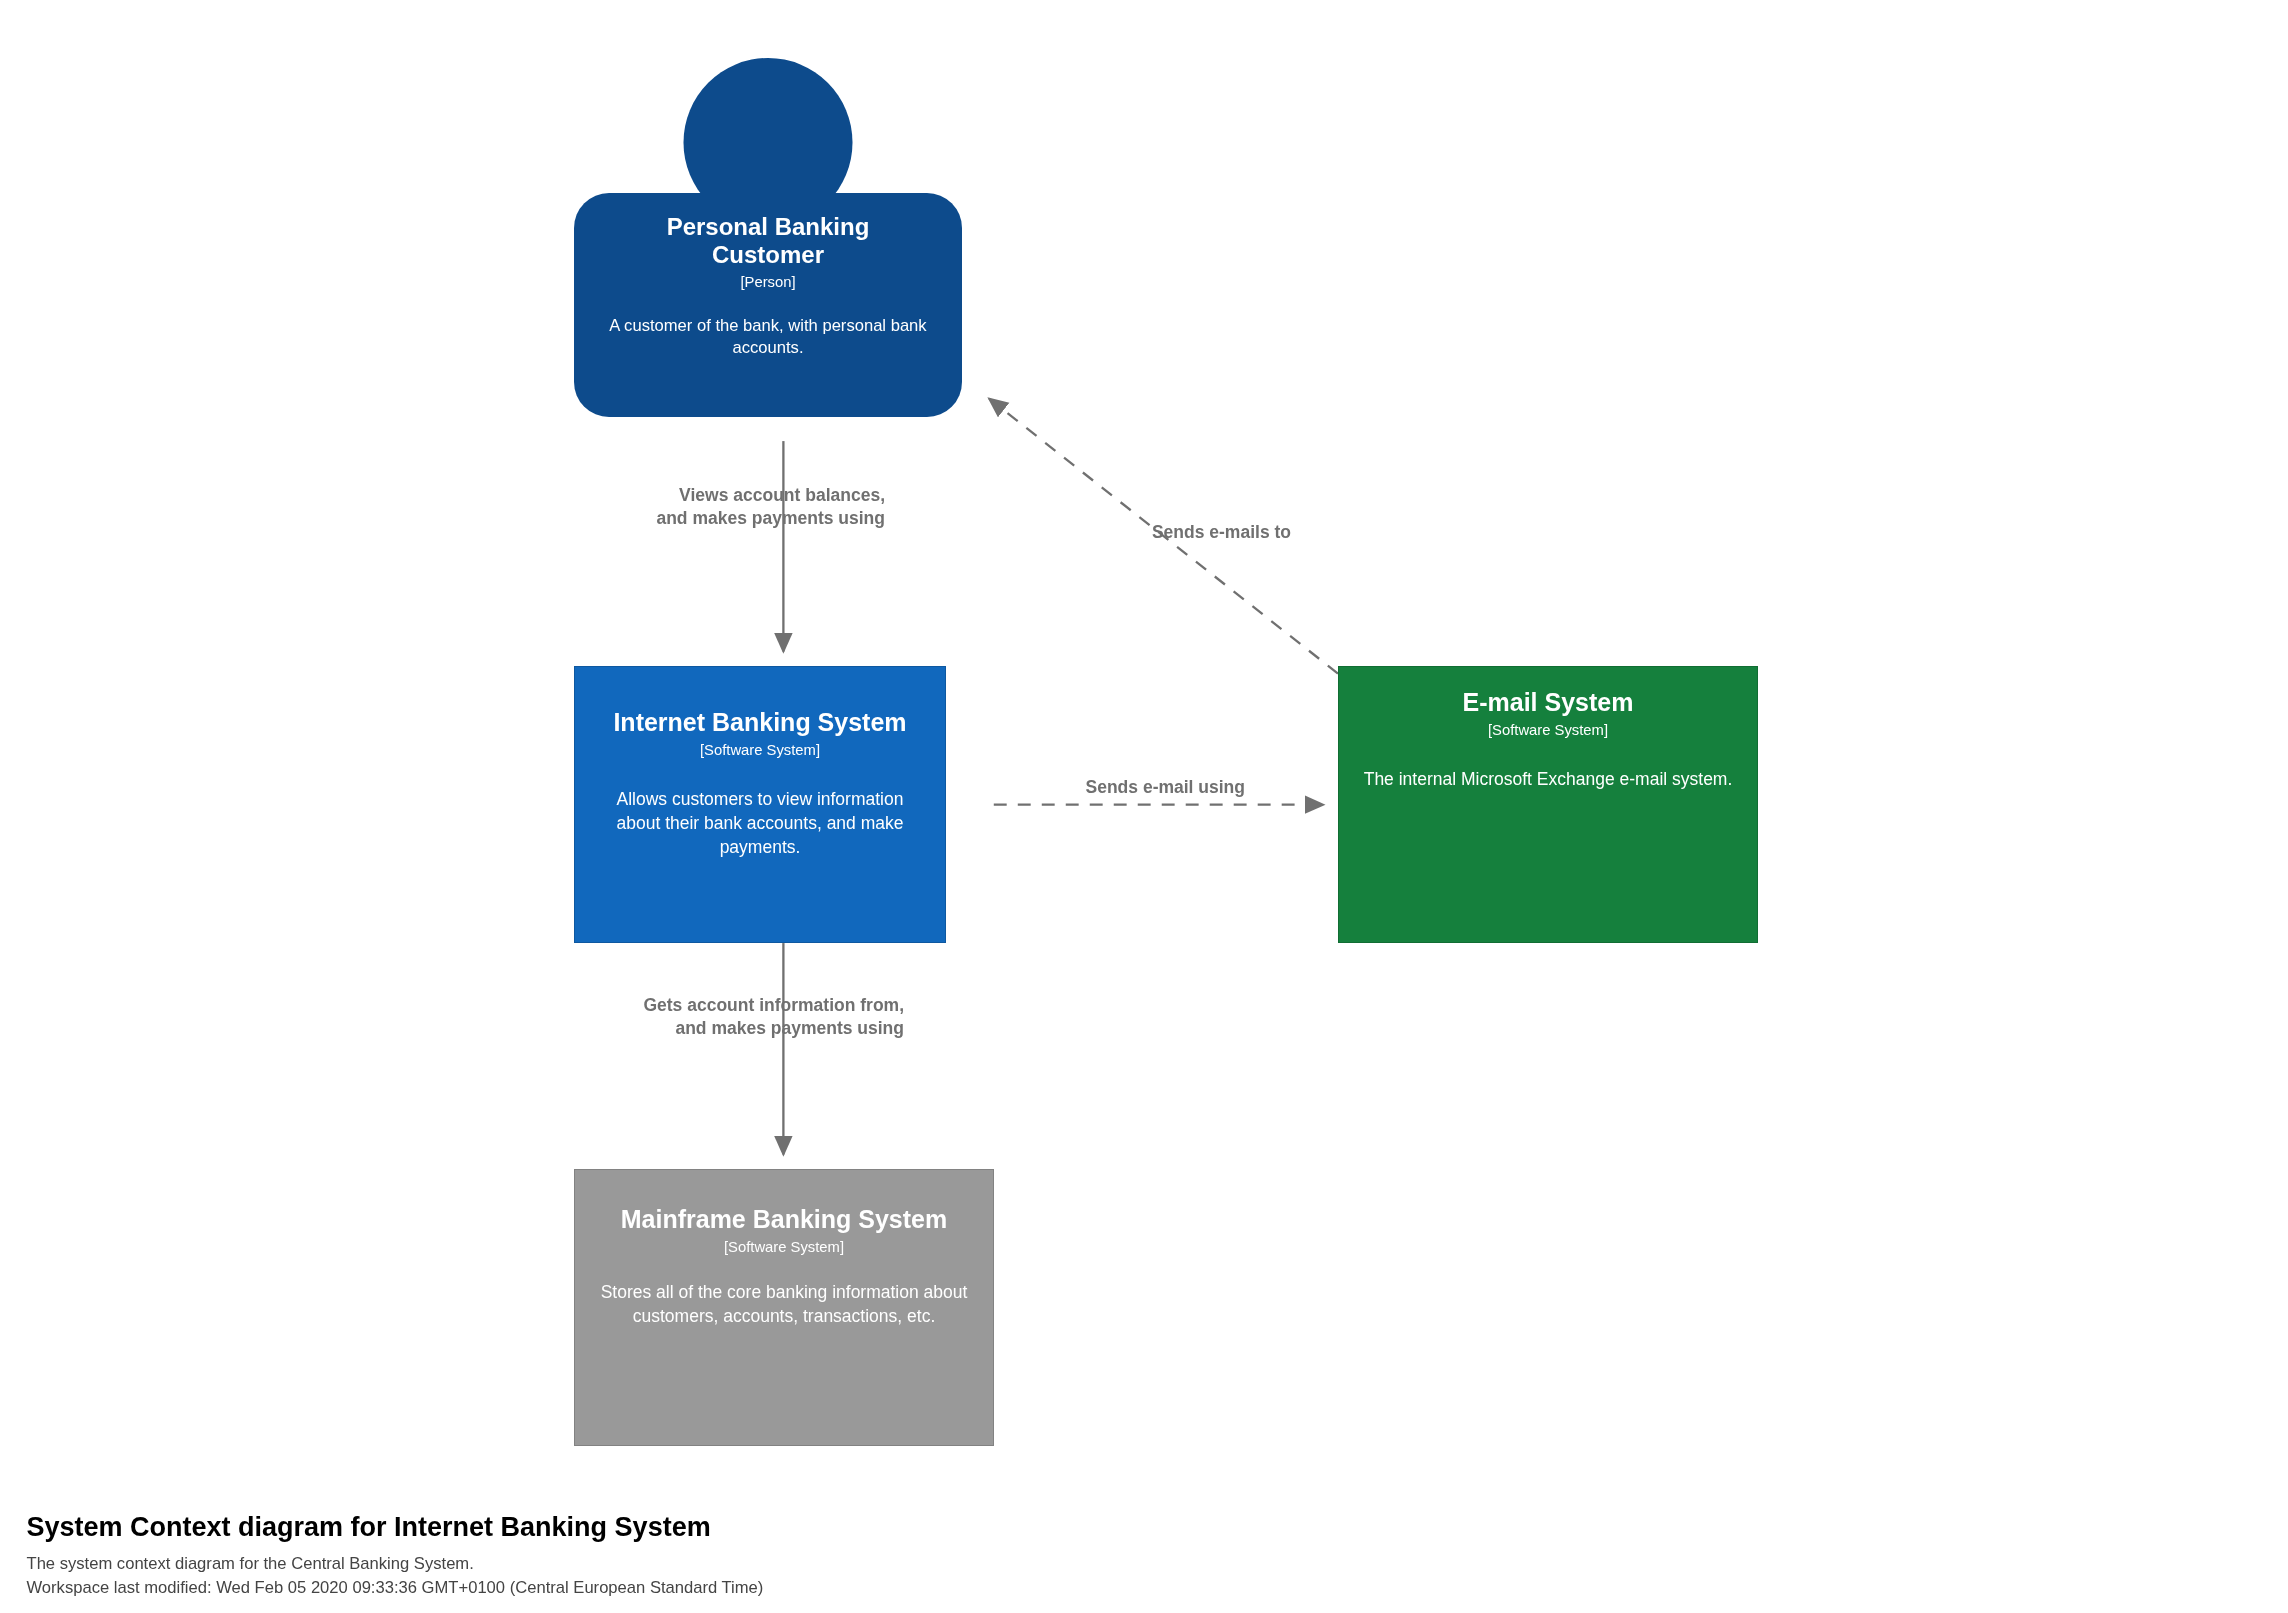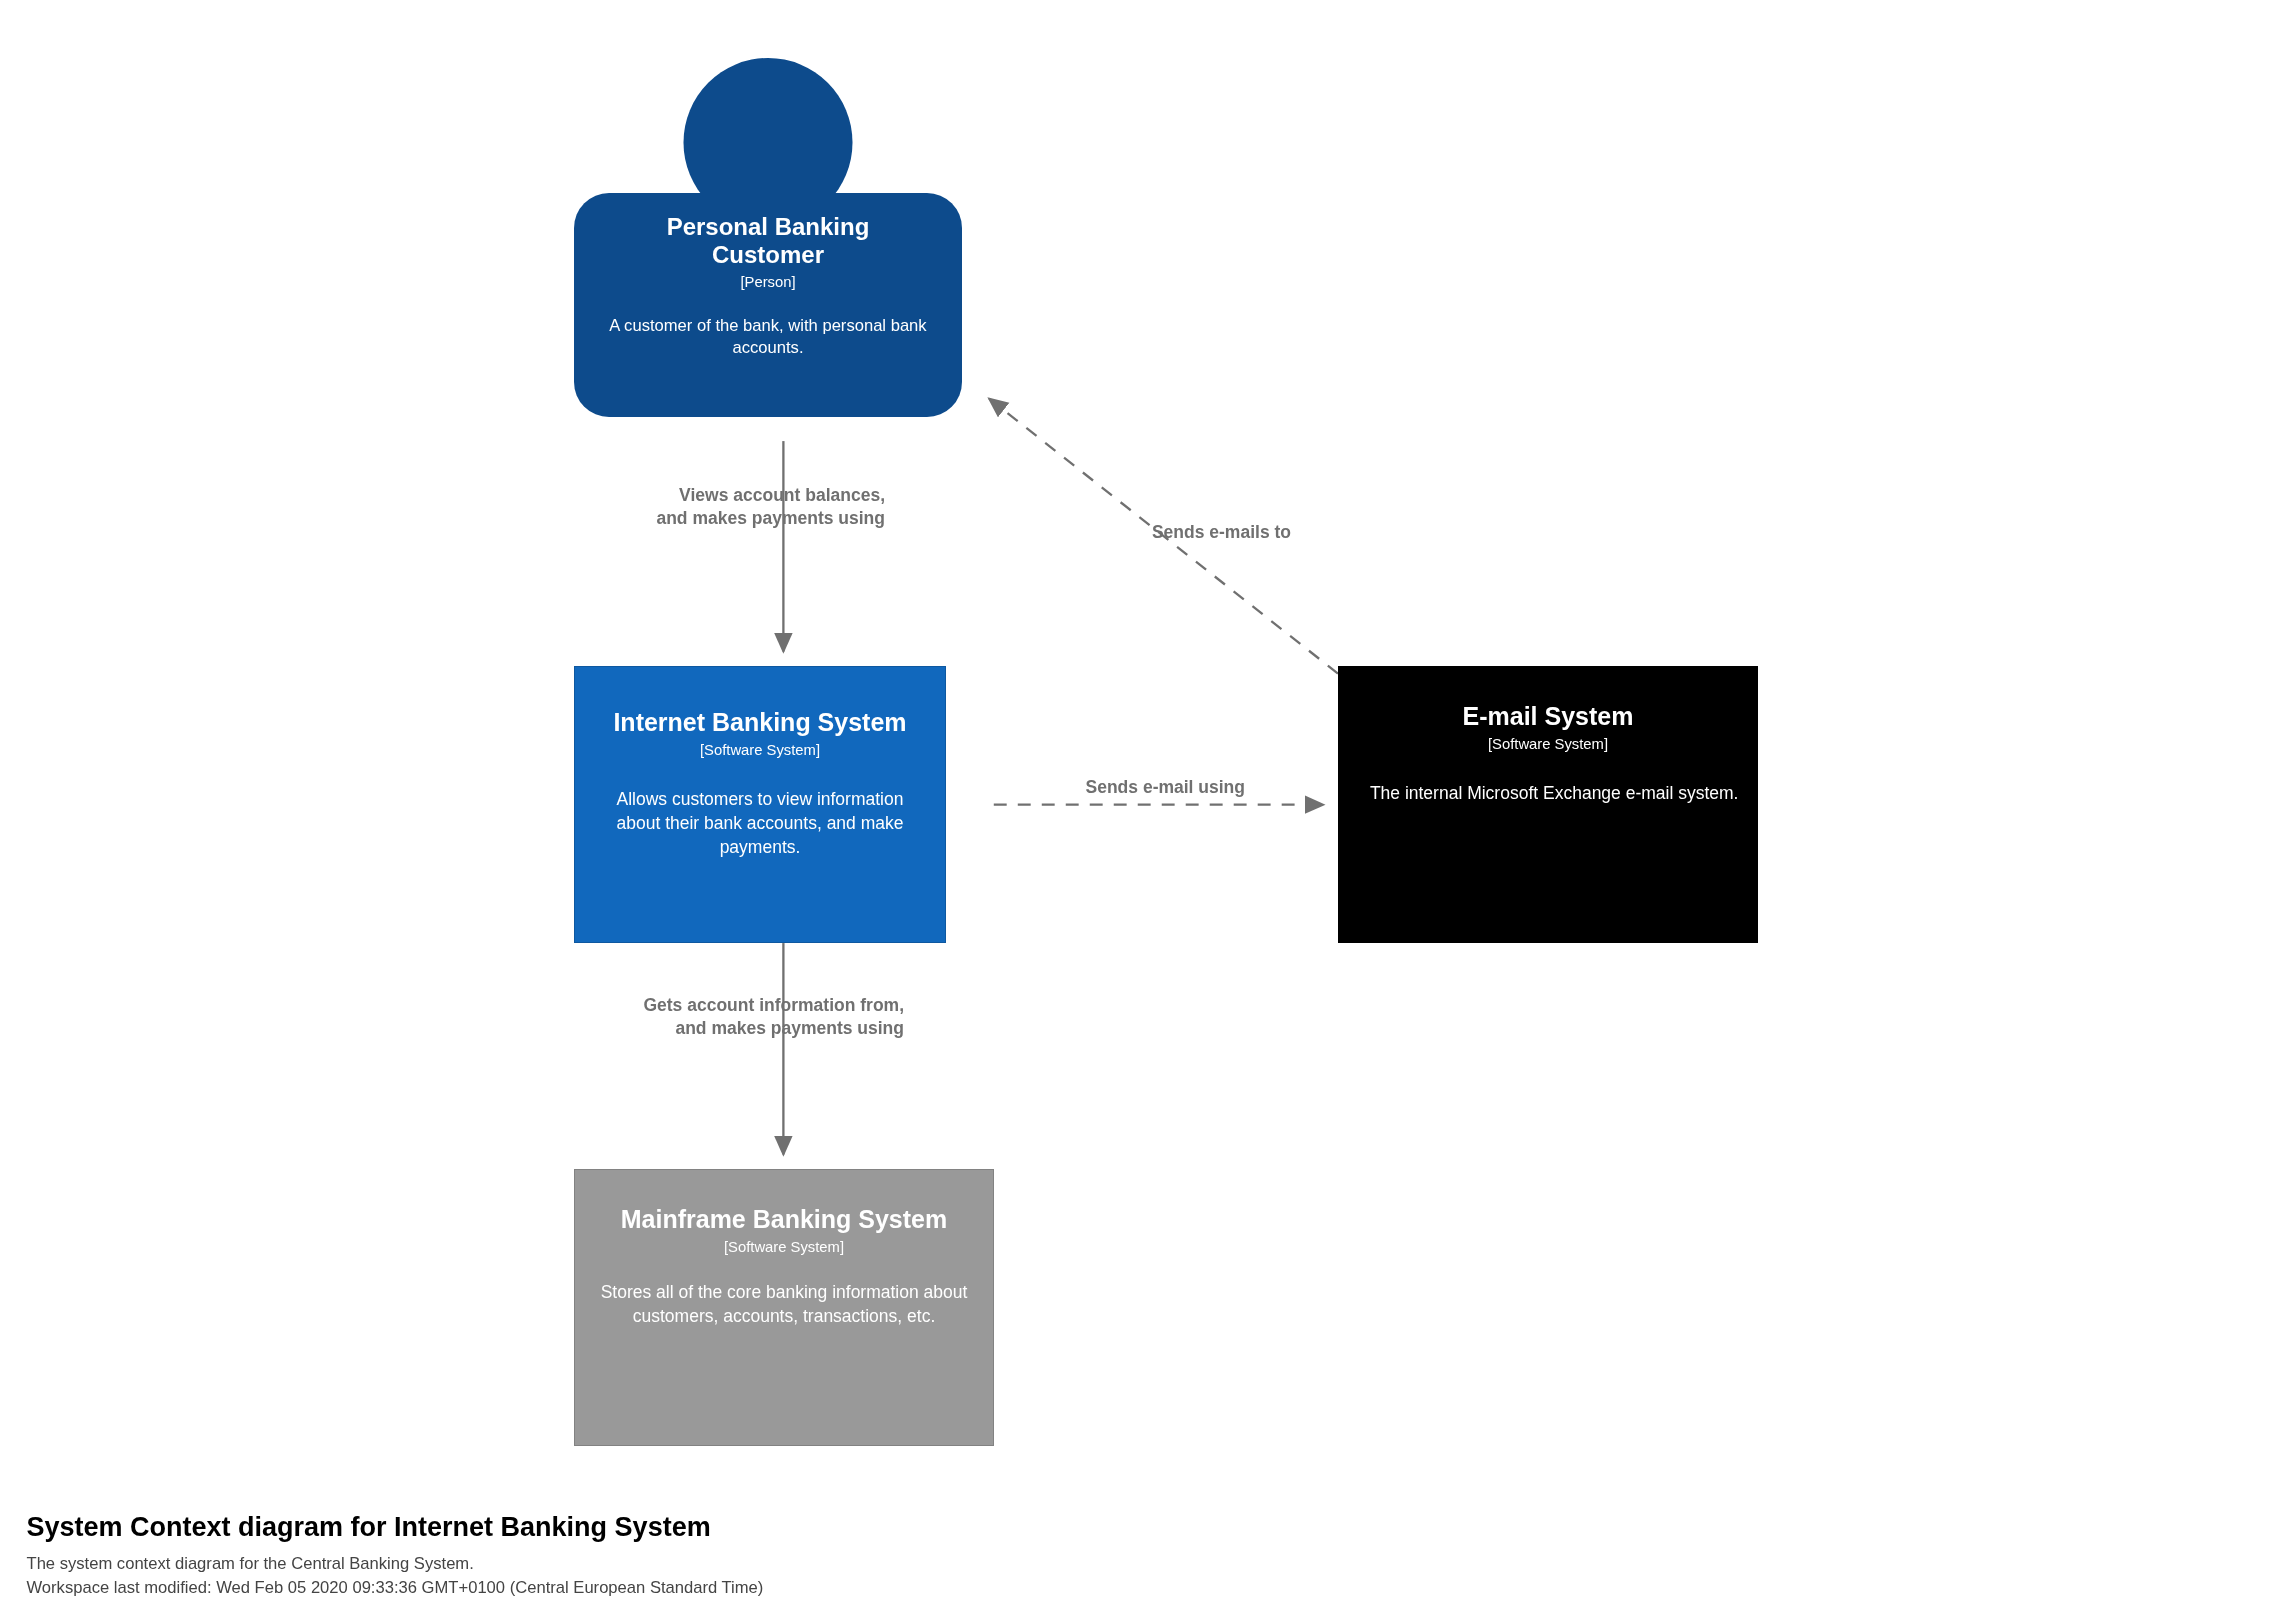--- a/index.html
+++ b/index.html
@@ -71,22 +71,22 @@
     height: 277px;
     background: #1168bd;
     padding-top: 41px;
     box-sizing: border-box;
   }
   .email {
     left: 1330px;
     top: 666px;
     width: 420px;
     height: 277px;
-    background: #000000;
-    padding-top: 35px;
+    background: #15803d;
+    padding-top: 21px;
     box-sizing: border-box;
   }
   .mainframe {
     left: 566px;
     top: 1169px;
     width: 420px;
     height: 277px;
     background: #999999;
     padding-top: 35px;
     box-sizing: border-box;
@@ -106,21 +106,21 @@
     font-weight: normal;
   }
   .n-desc {
     font-size: 17.5px;
     line-height: 1.35;
     margin-top: 24px;
     padding: 0 18.5px;
   }
   .person .n-desc { font-size: 16.6px; margin-top: 22px; padding: 0 11px;}
   .ibs .n-desc { margin-top: 28px; }
-  .email .n-desc { margin-top: 28px; text-align: right; }
+  .email .n-desc { margin-top: 28px; }
   .mainframe .n-desc { margin-top: 24px; }
 
   .edge-label {
     position: absolute;
     color: #707070;
     font-size: 17.5px;
     font-weight: bold;
     line-height: 1.32;
     text-align: right;
   }

